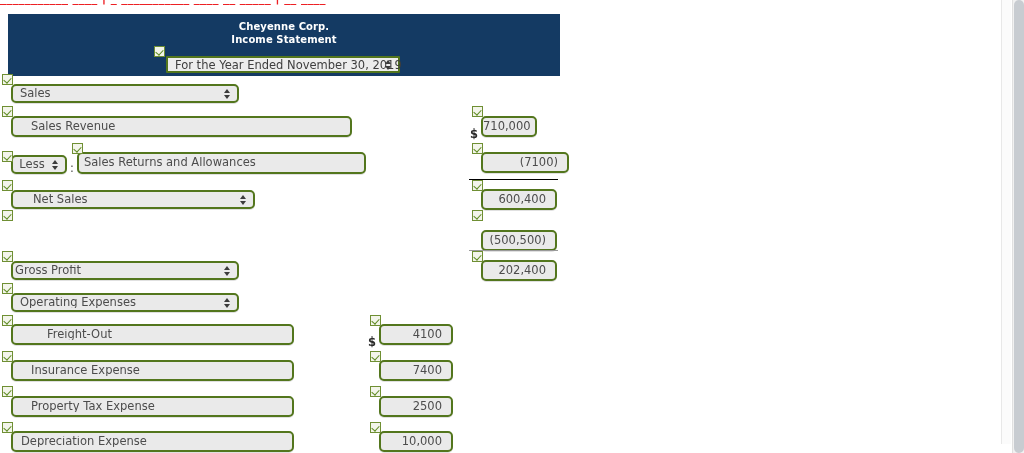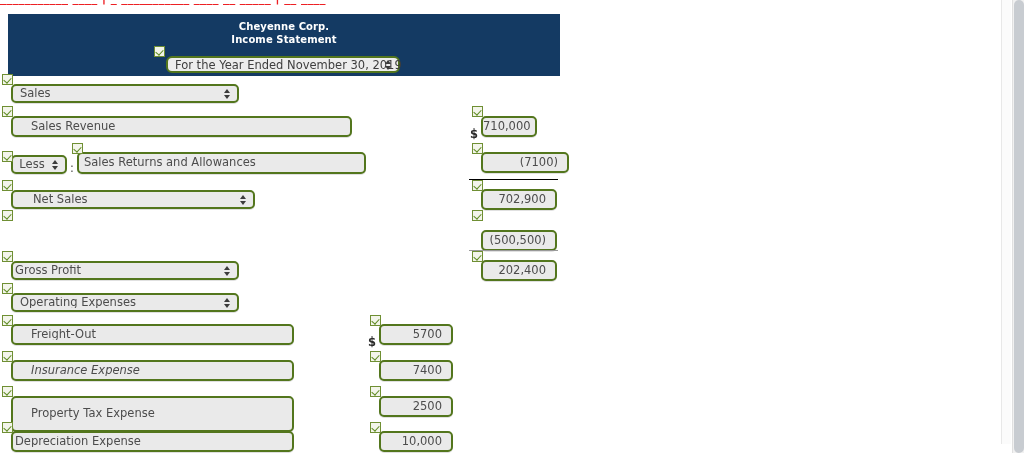--- a/index.html
+++ b/index.html
@@ -120,21 +120,21 @@
   .rule { position: absolute; height: 0; border-top: 1px solid #000; }
   .rule.light { border-top: 1px solid #9a9a9a; }
 
   
   .hsel {
     position: absolute;
     left: 166px; top: 47px;
     width: 234px; height: 17px;
     background: #ededed;
     border: 2px solid #53761d;
-    border-radius: 6px;
+    border-radius: 1px;
     font-size: 11.5px;
     color: #3e3e3e;
     display: flex; align-items: center;
   }
   .hsel .txt { padding-left: 7px; white-space: nowrap; }
 
   
   .vsb-outer {
     position: absolute;
     top: 0; right: 0;
@@ -222,21 +222,21 @@
     <div class="ctl" style="left:11px; top:181px; width:244px; height:19px;">
       <span class="txt" style="padding-left:20px;">Net Sales</span>
       <span class="arrows">
         <i class="up"></i>
           <i class="down"></i>
       </span>
     </div>
     <div class="rule" style="left:469px; top:170px; width:89px;"></div>
     <div class="chk" style="left:472px; top:171px;"></div>
     <div class="ctl num" style="left:481px; top:180px; width:76px; height:21px;">
-      <span class="txt">702,900</span>
+      <span class="txt">600,400</span>
     </div>
 
     <div class="chk" style="left:2px; top:201px;"></div>
     <div class="chk" style="left:472px; top:201px;"></div>
     <div class="ctl num" style="left:481px; top:221px; width:76px; height:21px;">
       <span class="txt">(500,500)</span>
     </div>
 
     <div class="chk" style="left:2px; top:242px;"></div>
     <div class="ctl" style="left:11px; top:252px; width:228px; height:19px;">
@@ -256,49 +256,49 @@
     <div class="ctl" style="left:11px; top:284px; width:228px; height:19px;">
       <span class="txt">Operating Expenses</span>
       <span class="arrows">
         <i class="up"></i>
           <i class="down"></i>
       </span>
     </div>
 
     <div class="chk" style="left:2px; top:306px;"></div>
     <div class="ctl" style="left:11px; top:315px; width:283px; height:21px;">
-      <span class="txt" style="padding-left:18px;">Freight-Out</span>
+      <span class="txt" style="padding-left:34px;">Freight-Out</span>
     </div>
     <div class="chk" style="left:370px; top:306px;"></div>
     <span class="dollar" style="left:368px; top:326px;">$</span>
     <div class="ctl num" style="left:379px; top:315px; width:74px; height:21px;">
-      <span class="txt">5700</span>
+      <span class="txt">4100</span>
     </div>
 
     <div class="chk" style="left:2px; top:342px;"></div>
     <div class="ctl" style="left:11px; top:351px; width:283px; height:21px;">
-      <span class="txt" style="padding-left:18px;font-style:italic;">Insurance Expense</span>
+      <span class="txt" style="padding-left:18px;">Insurance Expense</span>
     </div>
     <div class="chk" style="left:370px; top:342px;"></div>
     <div class="ctl num" style="left:379px; top:351px; width:74px; height:21px;">
       <span class="txt">7400</span>
     </div>
 
     <div class="chk" style="left:2px; top:377px;"></div>
-    <div class="ctl" style="left:11px; top:387px; width:283px; height:36px;">
+    <div class="ctl" style="left:11px; top:387px; width:283px; height:21px;">
       <span class="txt" style="padding-left:18px;">Property Tax Expense</span>
     </div>
     <div class="chk" style="left:370px; top:377px;"></div>
     <div class="ctl num" style="left:379px; top:387px; width:74px; height:21px;">
       <span class="txt">2500</span>
     </div>
 
     <div class="chk" style="left:2px; top:413px;"></div>
     <div class="ctl" style="left:11px; top:422px; width:283px; height:21px;">
-      <span class="txt" style="padding-left:2px;">Depreciation Expense</span>
+      <span class="txt" style="padding-left:8px;">Depreciation Expense</span>
     </div>
     <div class="chk" style="left:370px; top:413px;"></div>
     <div class="ctl num" style="left:379px; top:422px; width:74px; height:21px;">
       <span class="txt">10,000</span>
     </div>
 
   </div>
 
   <div class="vsb-inner"></div>
   <div class="vsb-outer">

